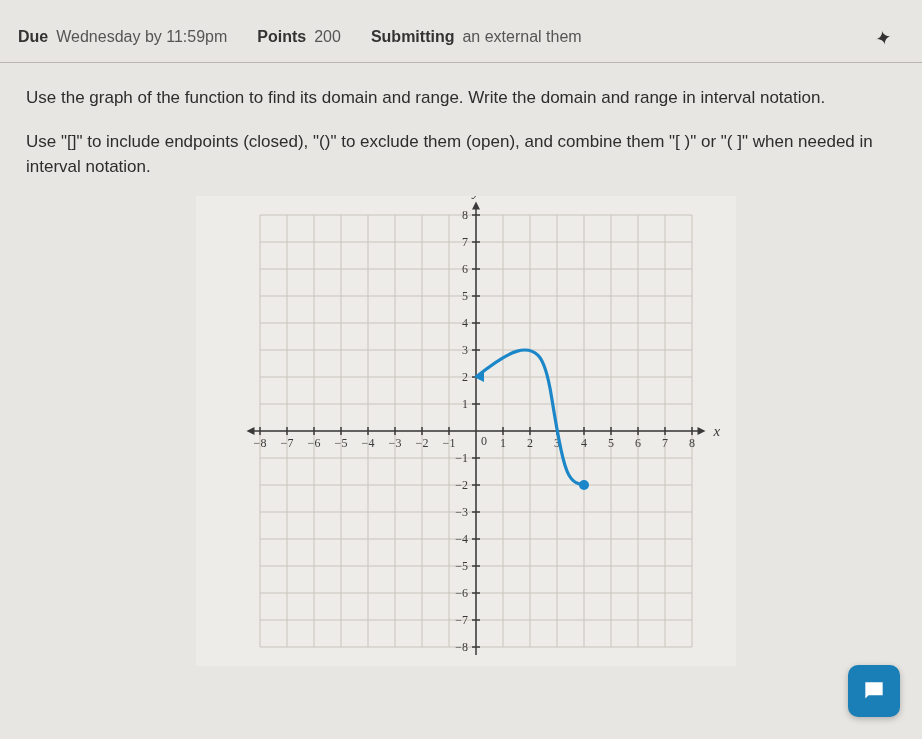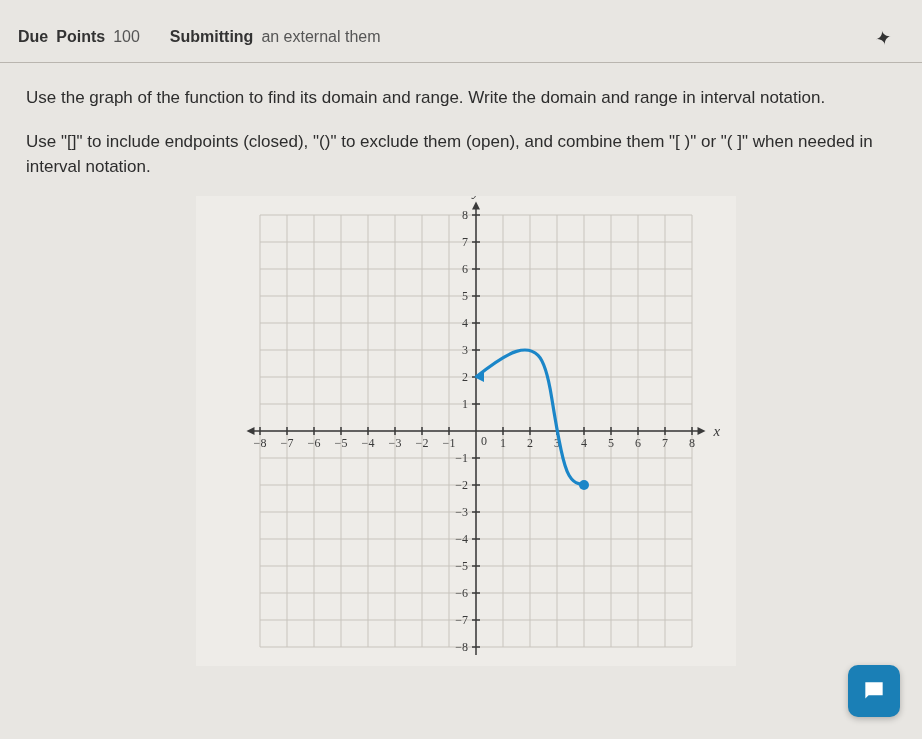--- a/index.html
+++ b/index.html
@@ -75,22 +75,23 @@
   }
   .chat-fab svg { width: 26px; height: 26px; fill: #fff; }
 </style>
 </head>
 <body>
 
 <div class="cursor">✦</div>
 
 <div class="topbar">
   <span class="lbl">Due</span>
+  <span class="val">Wednesday by 11:59pm</span>
   <span class="lbl">Points</span>
-  <span class="val">100</span>
+  <span class="val">200</span>
   <span class="lbl">Submitting</span>
   <span class="val">an external them</span>
 </div>
 
 <div class="content">
   <div class="question">Use the graph of the function to find its domain and range. Write the domain and range in interval notation.</div>
   <div class="hint">Use "[]" to include endpoints (closed), "()" to exclude them (open), and combine them "[ )" or "( ]" when needed in interval notation.</div>
 
   <div class="graph-wrap">
     <svg class="graph" width="540" height="470">

